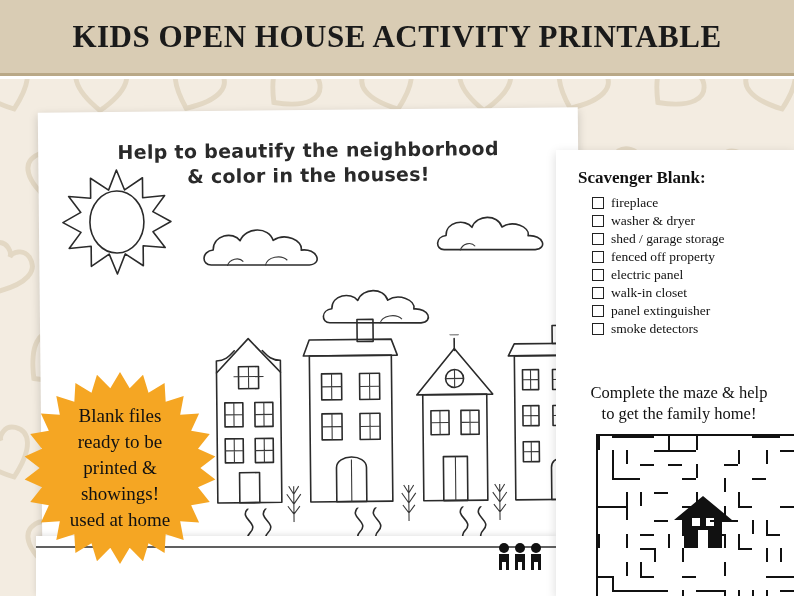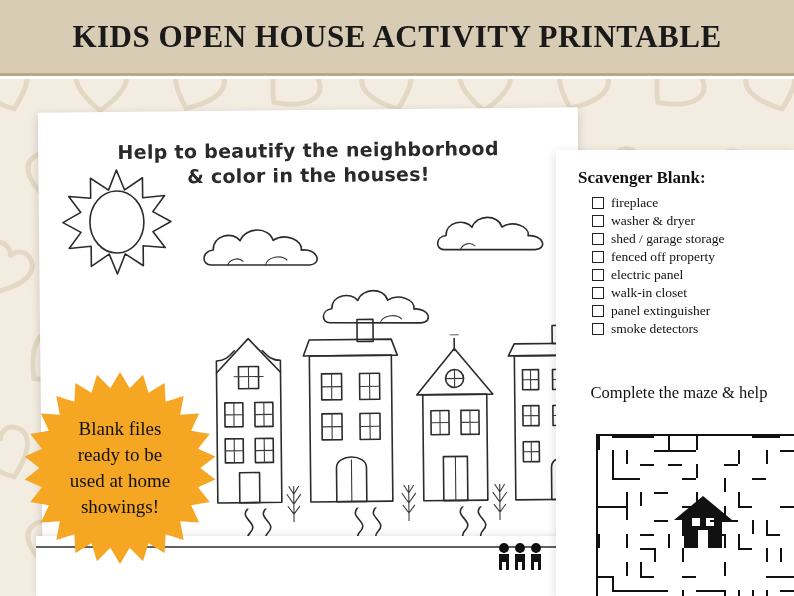--- a/index.html
+++ b/index.html
@@ -677,20 +677,21 @@
           <span>panel extinguisher</span>
         </li>
         <li class="sh-item">
           <span class="sh-box"></span>
           <span>smoke detectors</span>
         </li>
       </ul>
 
     <div class="maze-caption">
       <div>Complete the maze &amp; help</div>
+      <div>to get the family home!</div>
     </div>
 
     <div class="maze-box" id="mazeBox">
       <svg class="house-icon" viewBox="0 0 62 56">
         <path d="M31 2 L60 26 L50 26 L50 54 L12 54 L12 26 L2 26 Z" fill="#111"></path>
         <rect x="26" y="36" width="10" height="18" fill="#fff"></rect>
         <rect x="20" y="24" width="8" height="8" fill="#fff"></rect>
         <rect x="34" y="24" width="8" height="8" fill="#fff"></rect>
       </svg>
     <div class="maze-wall" style="left: 0px; top: 0px; width: 2px; height: 14px;"></div>
@@ -777,18 +778,19 @@
       </div>
   </div>
 
   <div class="badge">
     <svg viewBox="0 0 200 200">
       <polygon id="burst" points="100.0,2.0 109.9,18.6 123.5,4.8 129.1,23.3 145.5,13.2 146.6,32.5 165.0,26.6 161.4,45.6 180.7,44.3 172.6,61.9 191.6,65.2 179.6,80.4 197.3,88.2 182.0,100.0 197.3,111.8 179.6,119.6 191.6,134.8 172.6,138.1 180.7,155.7 161.4,154.4 165.0,173.4 146.6,167.5 145.5,186.8 129.1,176.7 123.5,195.2 109.9,181.4 100.0,198.0 90.1,181.4 76.5,195.2 70.9,176.7 54.5,186.8 53.4,167.5 35.0,173.4 38.6,154.4 19.3,155.7 27.4,138.1 8.4,134.8 20.4,119.6 2.7,111.8 18.0,100.0 2.7,88.2 20.4,80.4 8.4,65.2 27.4,61.9 19.3,44.3 38.6,45.6 35.0,26.6 53.4,32.5 54.5,13.2 70.9,23.3 76.5,4.8 90.1,18.6" fill="#f5a623"></polygon>
     </svg>
     <div class="badge-text">
       <span>Blank files</span>
       <span>ready to be</span>
+      <span>printed &amp;</span>
+      <span>showings!</span>
       <span>used at home</span>
-      <span>showings!</span>
     </div>
   </div>
 
 </div>
 
 </body></html>

